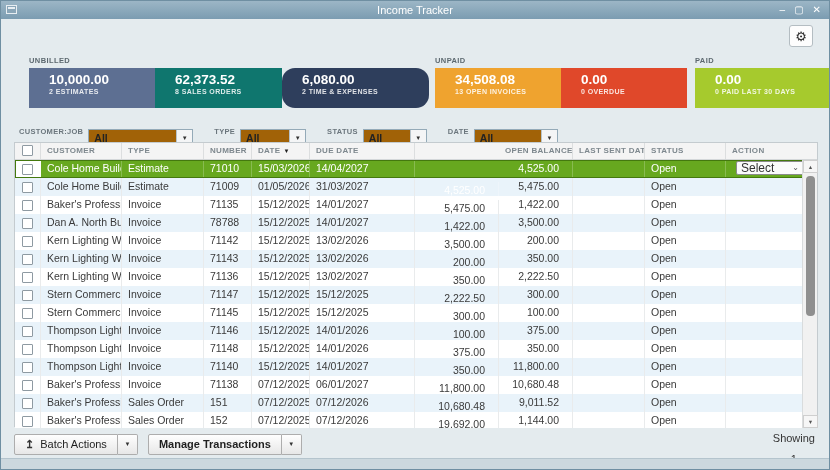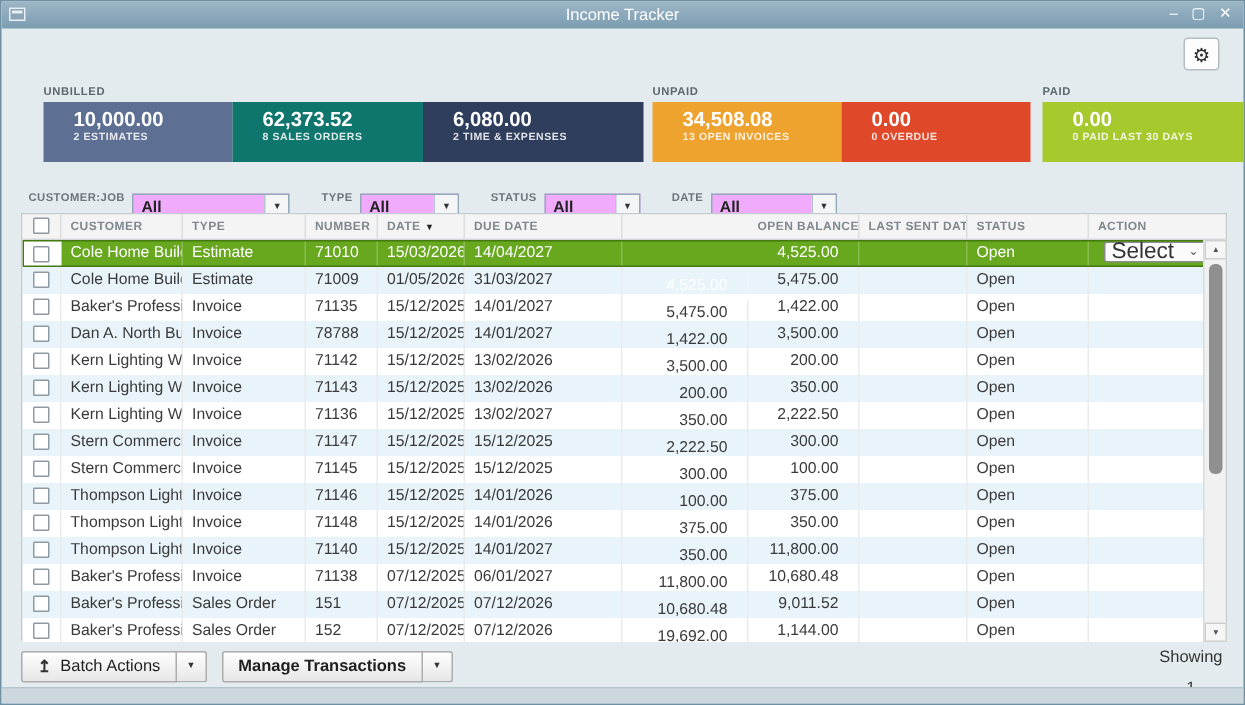--- a/index.html
+++ b/index.html
@@ -25,30 +25,30 @@
   .summary { position:absolute; left:28px; top:55px; width:808px; height:45px; }
   .sgroup { position:absolute; top:0; }
   .g-unbilled { left:0; width:400px; }
   .g-unpaid   { left:406px; width:252px; }
   .g-paid     { left:666px; width:142px; }
   .glabel { font-size:7.5px; font-weight:bold; color:#5c686f; letter-spacing:.4px; height:10px; margin-bottom:2px; }
   .tiles { display:flex; height:40px; }
   .tile { color:#fff; padding:4px 0 0 20px; overflow:hidden; }
   .g-unbilled .tile:nth-child(1){ flex:0 0 126px; }
   .g-unbilled .tile:nth-child(2){ flex:0 0 127px; }
-  .g-unbilled .tile:nth-child(3){ flex:0 0 147px; }
+  .g-unbilled .tile:nth-child(3){ flex:0 0 147px;border-radius:13px; }
   .g-unpaid .tile{ flex:0 0 126px; }
   .g-paid .tile{ flex:1; }
   .tile-amount { font-size:13.5px; font-weight:bold; line-height:15px; }
   .tile-caption { font-size:7px; font-weight:bold; letter-spacing:.4px; opacity:.85; margin-top:1px; }
 
   
   .filters { position:absolute; left:13px; top:120px; height:20px; display:flex; align-items:center; }
   .flabel { font-size:7.5px; font-weight:bold; color:#6b767d; letter-spacing:.3px; margin:0 5px 0 5px; }
-  .combo { height:18px; background:#f0abfc; border:1px solid #94aab8; display:flex; align-items:center; margin-right:16px;margin-top:13px; }
+  .combo { height:18px; background:#a16207; border:1px solid #94aab8; display:flex; align-items:center; margin-right:16px;margin-top:13px; }
   .combo-val { flex:1; font-size:10.5px; font-weight:bold; color:#222; padding-left:5px; }
   .combo-btn { width:16px; height:100%; border-left:1px solid #b7c3cb; background:#f4f5f6;
     display:flex; align-items:center; justify-content:center; }
   .combo-btn span { font-size:6px; color:#333; }
   .w-cj{ width:105px; } .w-type{ width:66px; } .w-status{ width:64px; } .w-date{ width:84px; }
 
   
   .table-area { position:absolute; left:13px; top:141px; width:804px; height:285px;
     background:#fff; border:1px solid #c4cbcf; }
   .thead { display:flex; width:100%; height:17px; background:#f4f4f4; border-bottom:1px solid #d4d7d9; }
@@ -66,21 +66,21 @@
     border-right:1px solid #e9ebec; height:100%; line-height:17px; }
   .tcell.num { text-align:right; padding-right:13px; padding-left:0; }
   .c0{ width:26px; padding-left:0; } .c1{ width:81px; } .c2{ width:82px; } .c3{ width:48px; }
   .c4{ width:58px; } .c5{ width:105px; } .c6{ width:84px;margin-top:44px; } .c7{ width:74px; }
   .c8{ width:72px; } .c9{ width:81px; } .c10{ width:78px; border-right:none; }
   .cb { display:inline-block; width:11px; height:11px; background:#fff; border:1px solid #8e9aa2;
     border-radius:1px; margin-left:7px; vertical-align:middle; }
   .mini-select { display:flex; width:68px; height:14px; margin:1px 0 0 4px; background:#fbfbfb;
     border:1px solid #8b8b8b; border-radius:2px; align-items:center; justify-content:space-between;
     padding:0 4px; }
-  .ms-label { font-size:15px; color:#333; line-height:12px; }
+  .ms-label { font-size:12px; color:#333; line-height:12px; }
   .ms-caret { font-size:8px; color:#555; line-height:10px; }
 
   
   .vscroll { position:absolute; right:0; top:17px; width:15px; height:268px; background:#f1f1f1; border-left:1px solid #d9dcdd; }
   .sbtn { position:absolute; left:0; width:15px; height:13px; background:#f6f6f6; border:1px solid #cfcfcf;
     display:flex; align-items:center; justify-content:center; font-size:5.5px; color:#555; }
   .sbtn.up{ top:0; } .sbtn.down{ bottom:0; }
   .sthumb { position:absolute; left:3px; top:16px; width:9px; height:140px; background:#8f8f8f; border-radius:4px; }
 
   

